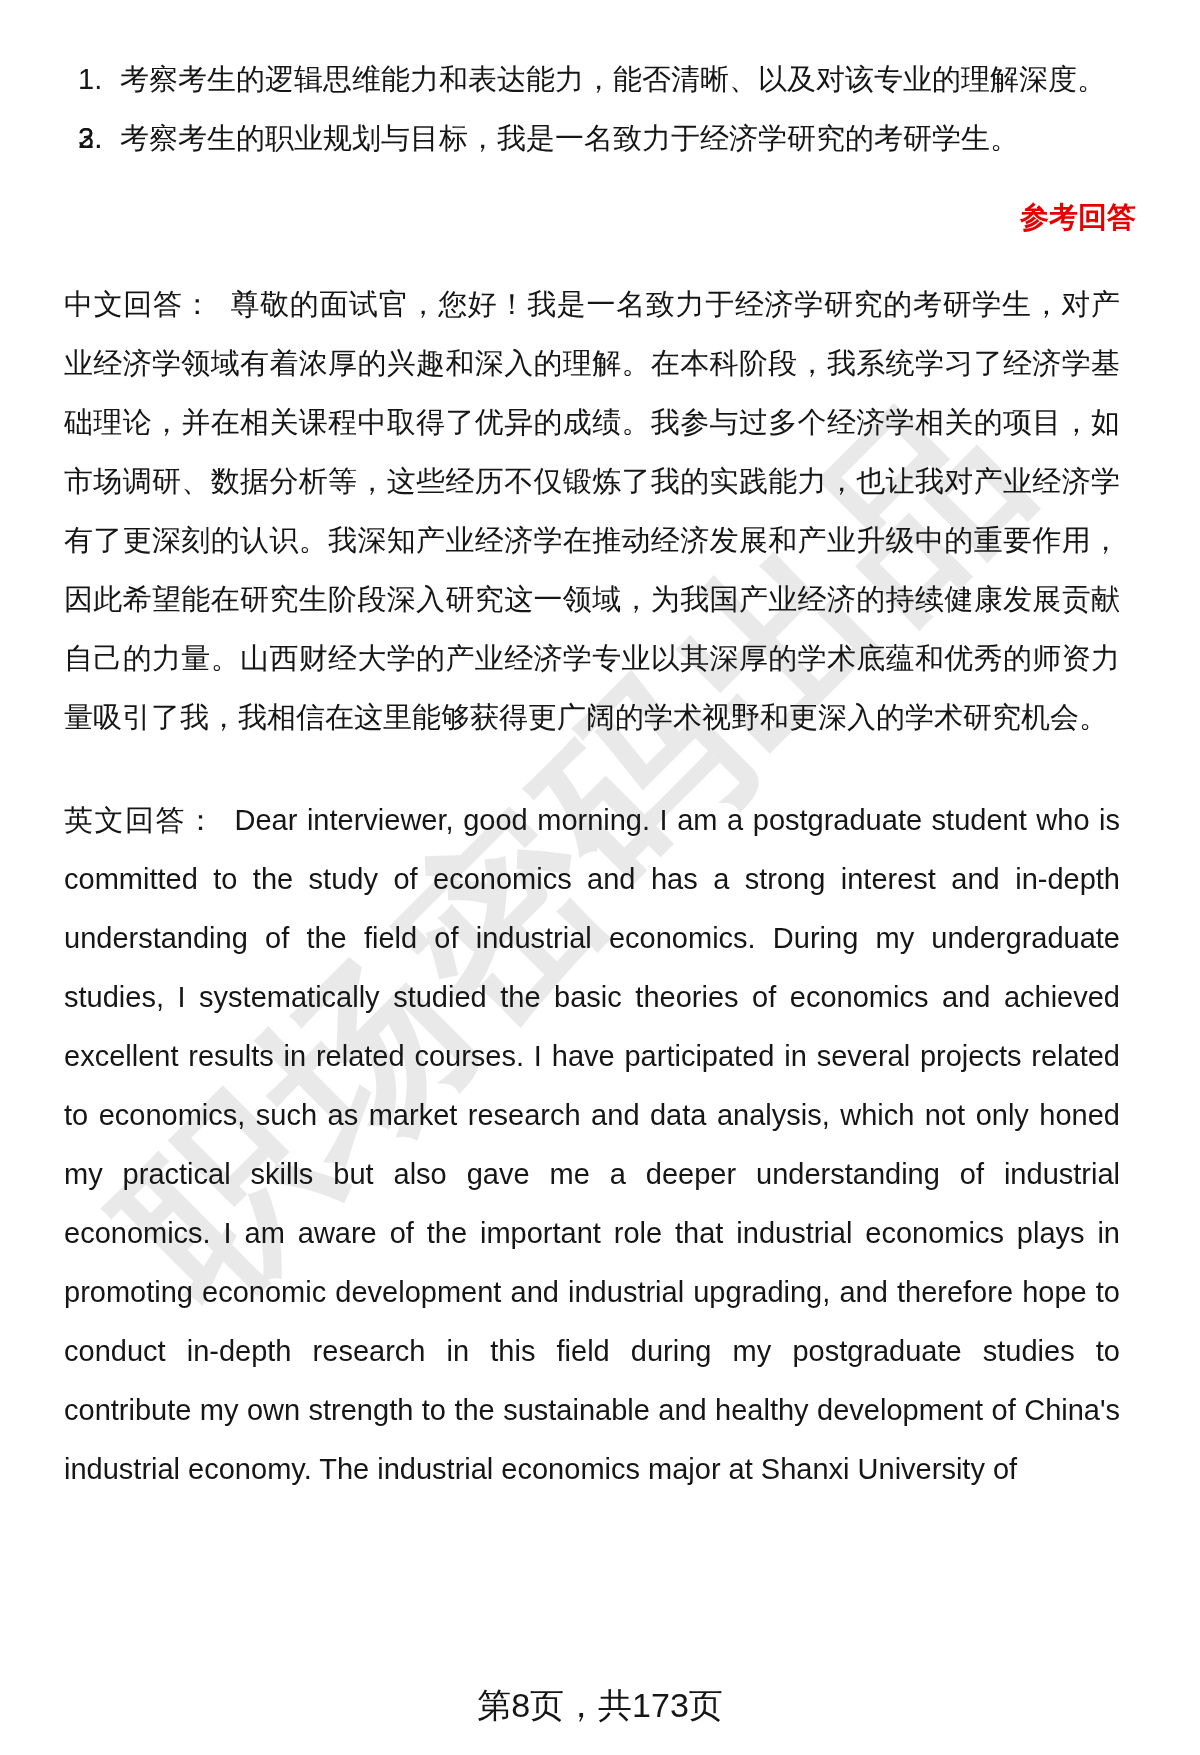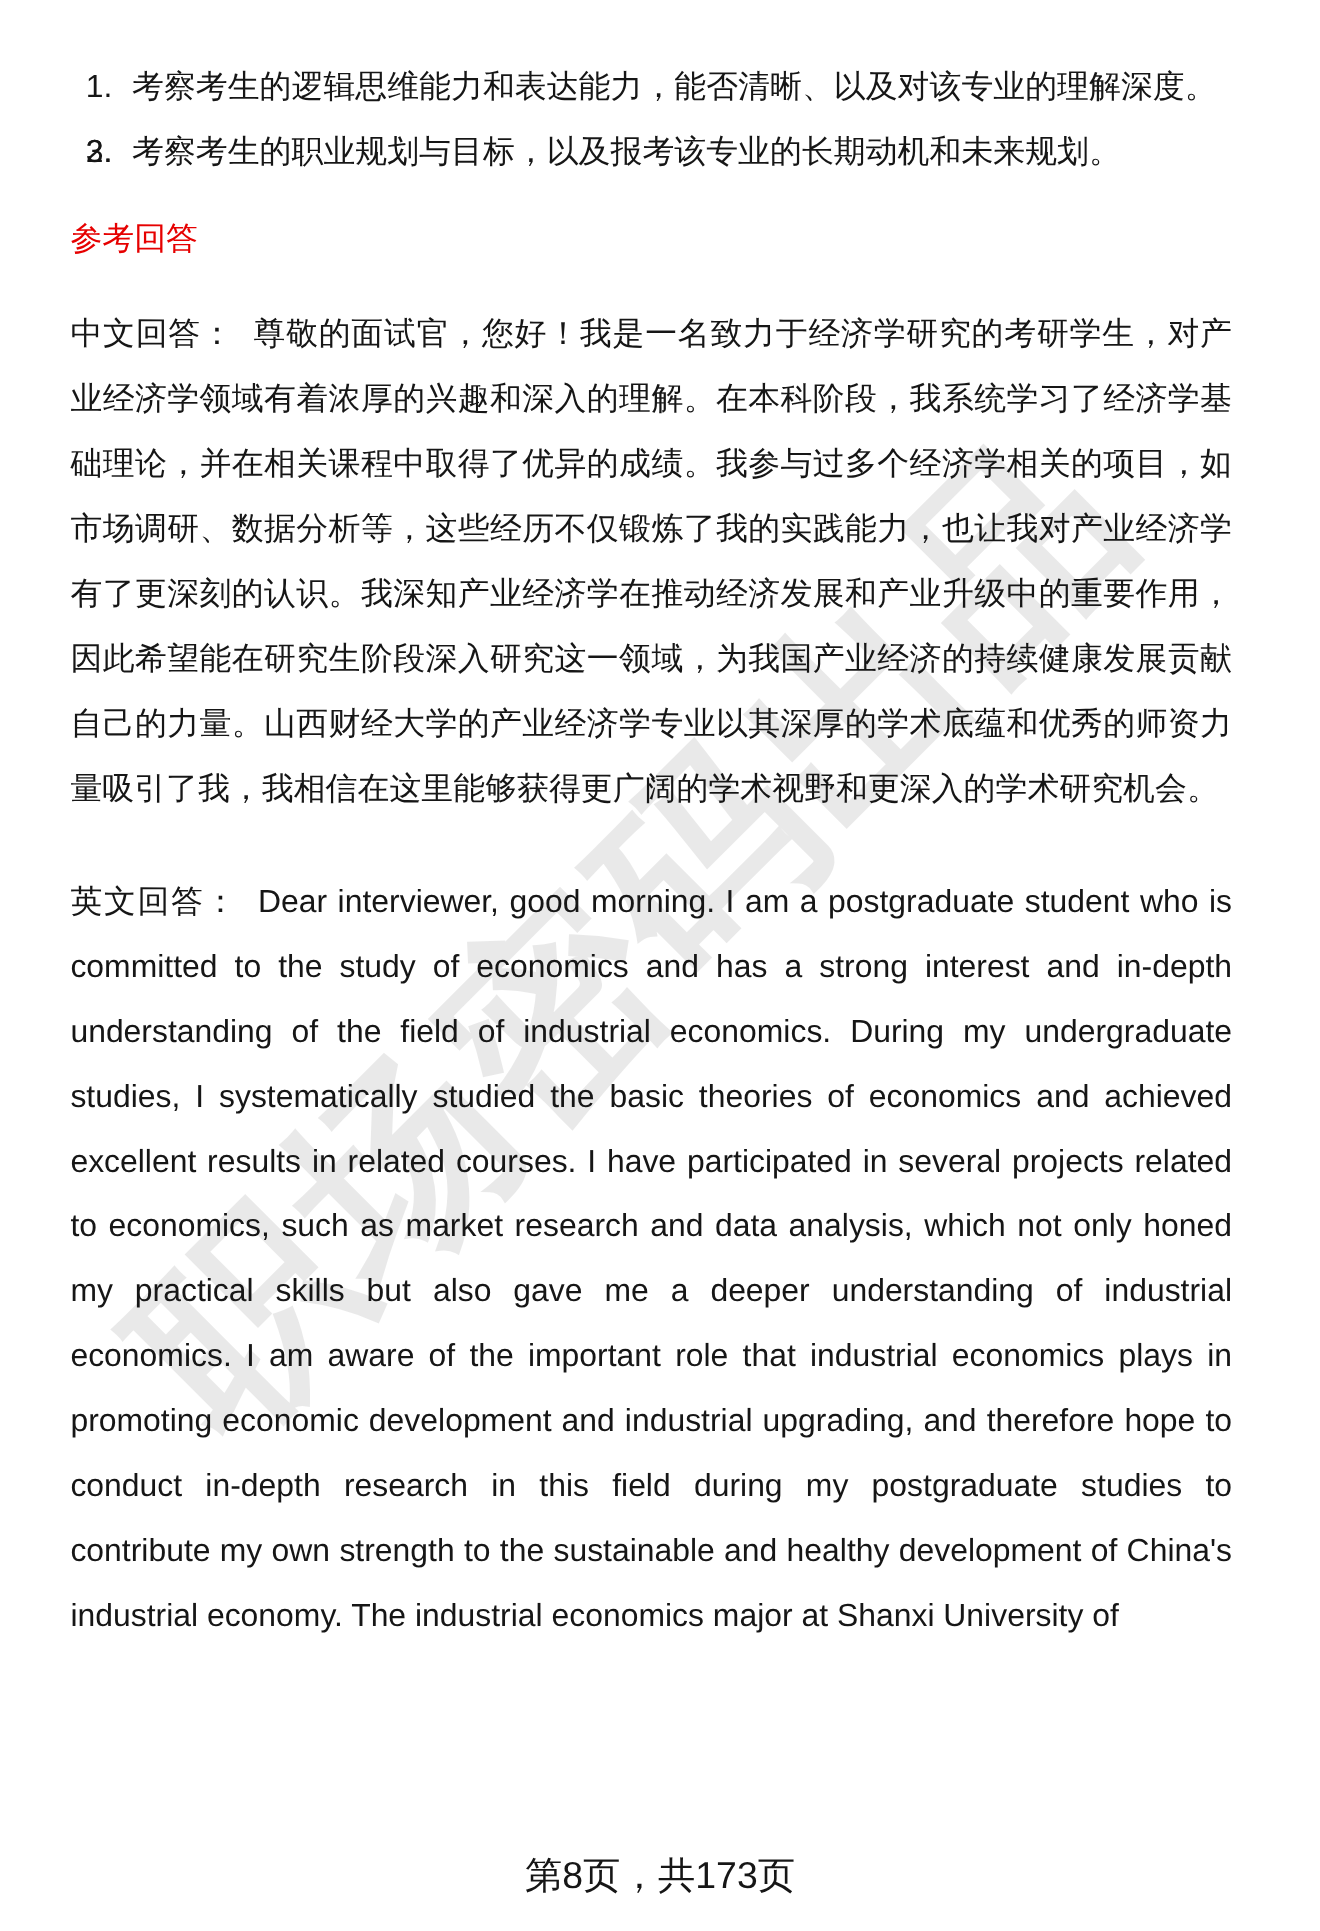--- a/index.html
+++ b/index.html
@@ -49,22 +49,23 @@
   }
   .q-num {
     position: absolute;
     left: 14px;
     top: 0;
   }
   .section-heading {
     margin: 20px 0 0 0;
     font-size: 29px;
     line-height: 59px;
-    font-weight: normal;
+    font-weight: bold;
     color: #e60000;
+    text-align: right;
   }
   .para {
     margin: 28px 16px 0 0;
     text-align: justify;
   }
   .para-en {
     margin-top: 44px;
   }
   .answer-label {
     margin-right: 18px;
@@ -93,21 +94,21 @@
     <ol class="q-list">
       <li class="q-item">
         <span class="q-num">1.</span>
         <span>考察考生的逻辑思维能力和表达能力，能否清晰、以及对该专业的理解深度。</span>
       </li>
       <li class="q-item">
         <span class="q-num">2.</span>
       </li>
       <li class="q-item">
         <span class="q-num">3.</span>
-        <span>考察考生的职业规划与目标，以及报考该专业的长期动机和未来规划。</span>
+        <span>考察考生的职业规划与目标，我是一名致力于经济学研究的考研学生。</span>
       </li>
     </ol>
 
     <h2 class="section-heading">参考回答</h2>
 
     <p class="para para-cn">
       <span class="answer-label">中文回答：</span><span>尊敬的面试官，您好！我是一名致力于经济学研究的考研学生，对产业经济学领域有着浓厚的兴趣和深入的理解。在本科阶段，我系统学习了经济学基础理论，并在相关课程中取得了优异的成绩。我参与过多个经济学相关的项目，如市场调研、数据分析等，这些经历不仅锻炼了我的实践能力，也让我对产业经济学有了更深刻的认识。我深知产业经济学在推动经济发展和产业升级中的重要作用，因此希望能在研究生阶段深入研究这一领域，为我国产业经济的持续健康发展贡献自己的力量。山西财经大学的产业经济学专业以其深厚的学术底蕴和优秀的师资力量吸引了我，我相信在这里能够获得更广阔的学术视野和更深入的学术研究机会。</span>
     </p>
 
     <p class="para para-en">

